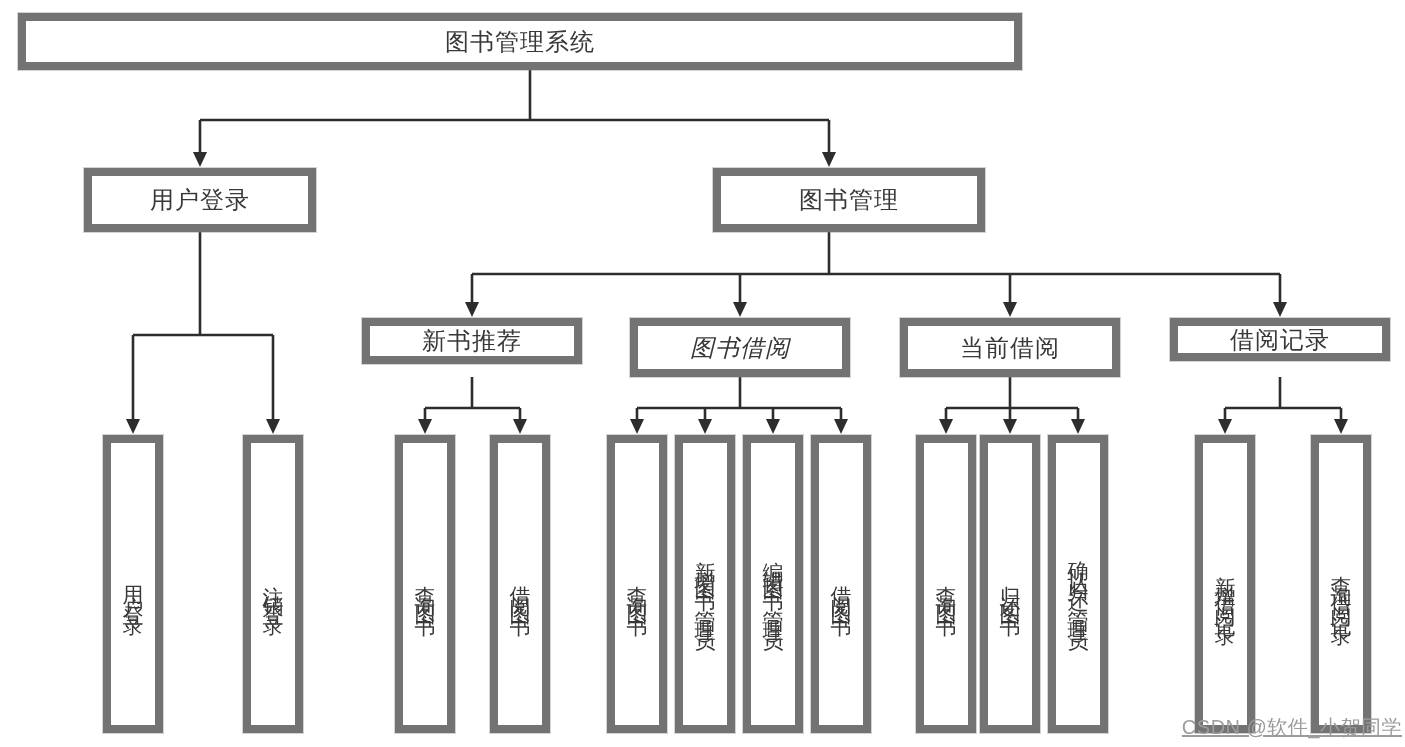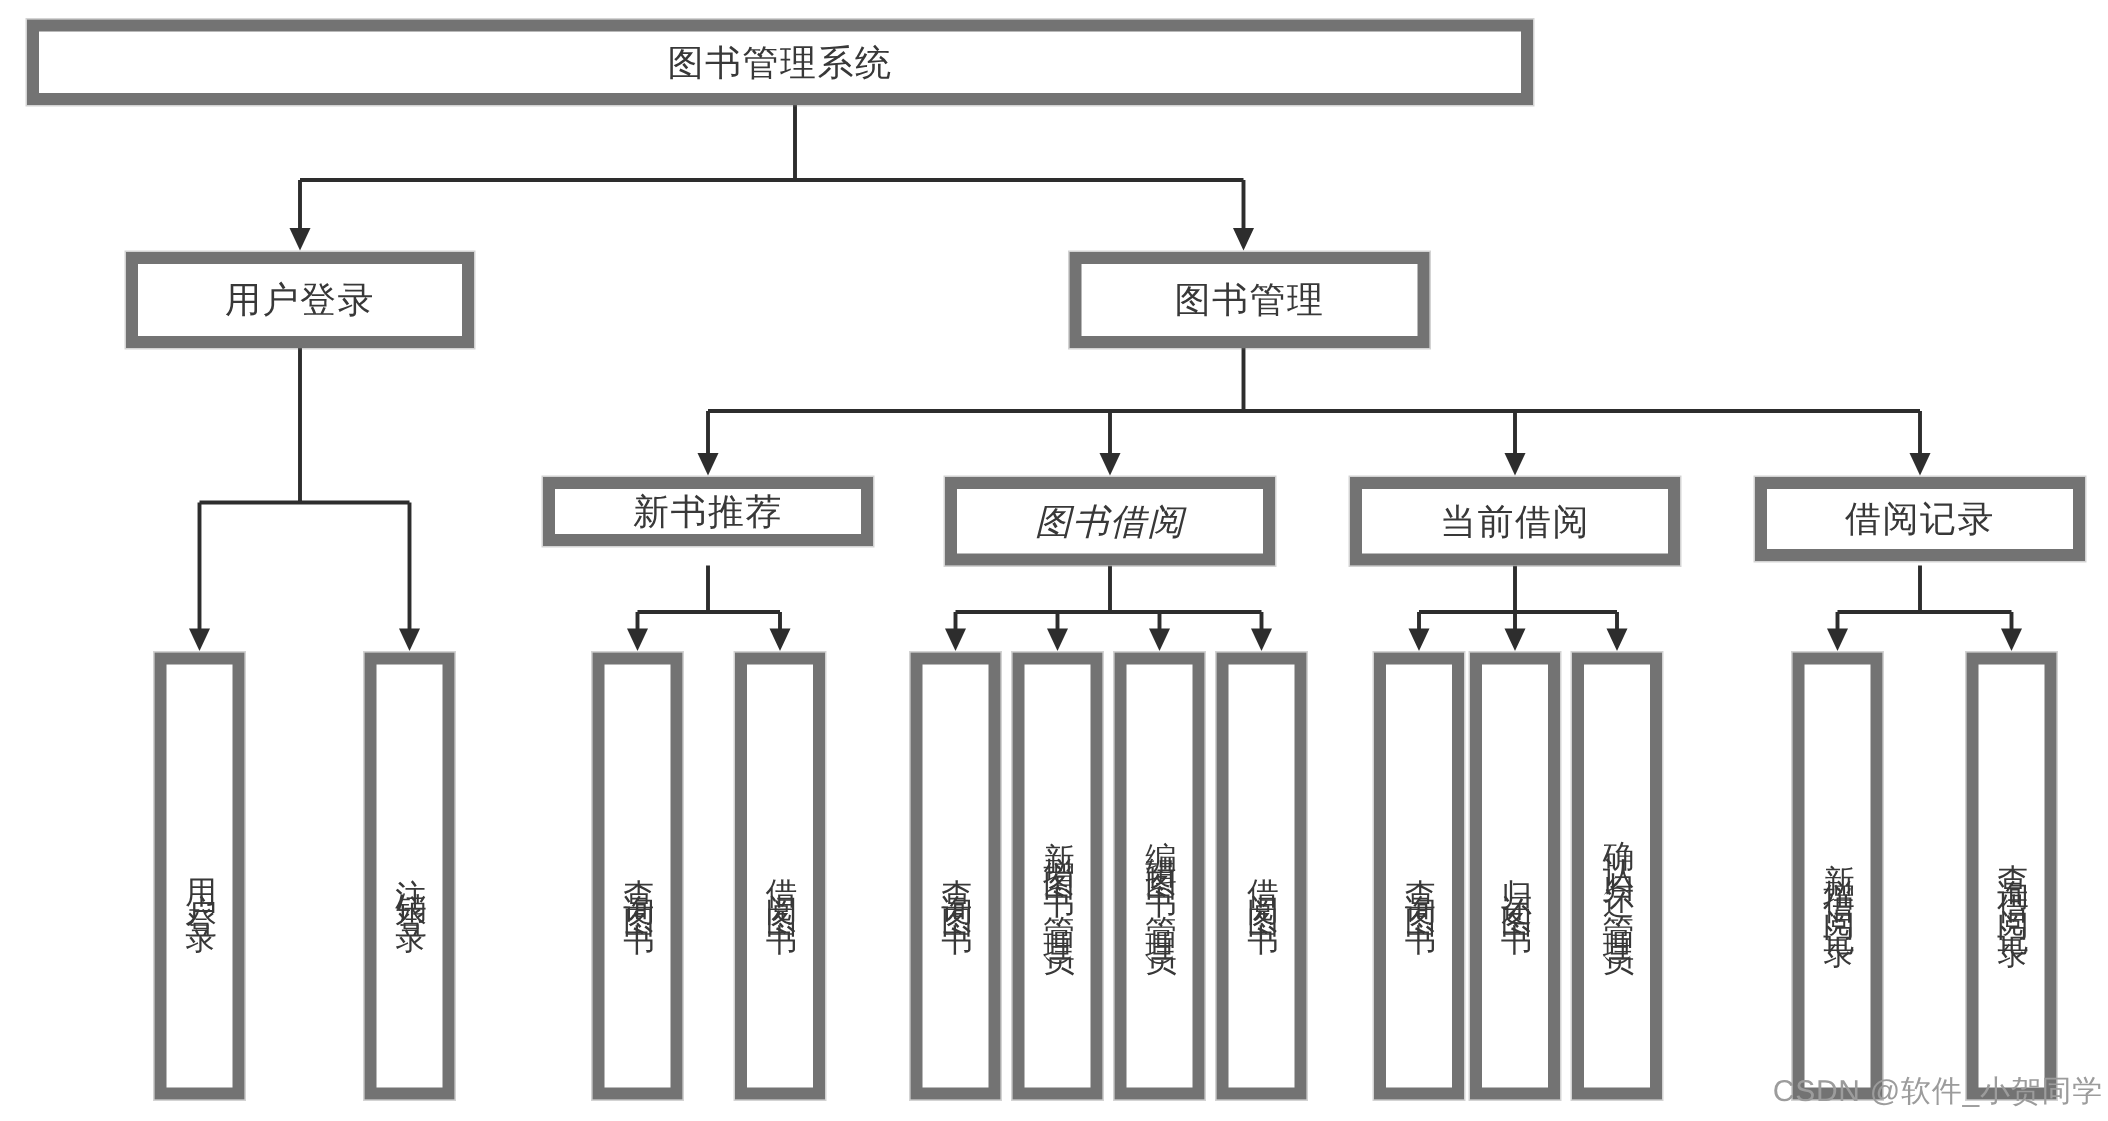--- a/index.html
+++ b/index.html
@@ -44,20 +44,21 @@
   }
   .watermark {
     position: absolute;
     right: 3px;
     top: 714px;
     font-size: 20px;
     color: #9c9c9c;
     letter-spacing: 0.5px;
     z-index: 5;
     white-space: nowrap;
+    text-decoration: underline;
   }
 </style>
 </head>
 <body>
 
 <div class="canvas">
 
   <svg class="wires" viewBox="0 0 1405 747" xmlns="http://www.w3.org/2000/svg">
     <g stroke="#2d2d2d" stroke-width="2.6" fill="none">
 
@@ -101,34 +102,34 @@
     </g>
   </svg>
 
   <div class="box" style="left:18px; top:13px; width:1004px; height:57px;">
     <span class="hlbl">图书管理系统</span>
   </div>
 
   <div class="box" style="left:84px; top:168px; width:232px; height:64px;">
     <span class="hlbl">用户登录</span>
   </div>
-  <div class="box" style="left:713px; top:168px; width:240px; height:64px;">
+  <div class="box" style="left:713px; top:168px; width:272px; height:64px;">
     <span class="hlbl">图书管理</span>
   </div>
 
   <div class="box" style="left:362px; top:318px; width:220px; height:46px;">
     <span class="hlbl">新书推荐</span>
   </div>
   <div class="box" style="left:630px; top:318px; width:220px; height:59px;font-style:italic;">
     <span class="hlbl">图书借阅</span>
   </div>
   <div class="box" style="left:900px; top:318px; width:220px; height:59px;">
     <span class="hlbl">当前借阅</span>
   </div>
-  <div class="box" style="left:1170px; top:318px; width:220px; height:56px;">
+  <div class="box" style="left:1170px; top:318px; width:220px; height:43px;">
     <span class="hlbl">借阅记录</span>
   </div>
 
   <div class="box" style="left:103px; top:435px; width:60px; height:298px;">
     <span class="vlbl">用户登录</span>
   </div>
   <div class="box" style="left:243px; top:435px; width:60px; height:298px;">
     <span class="vlbl">注销登录</span>
   </div>
 

